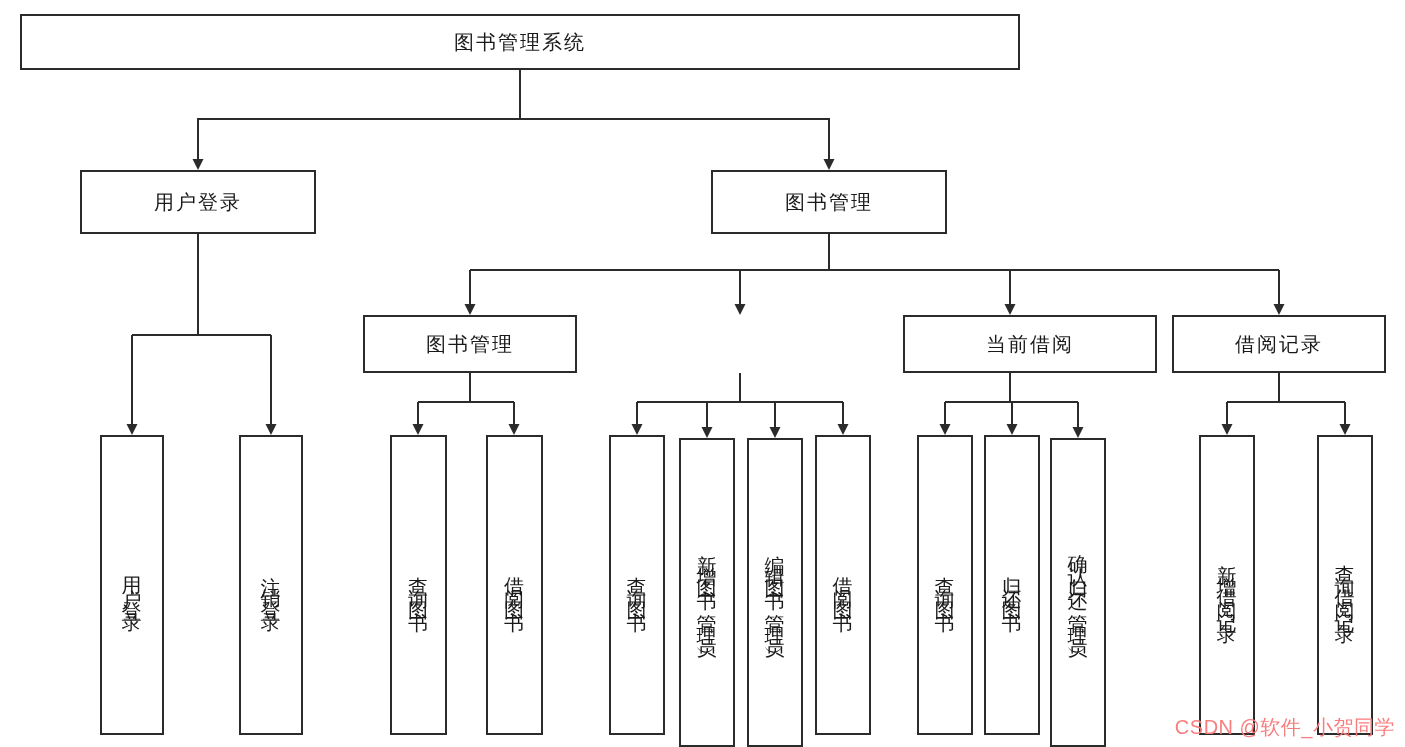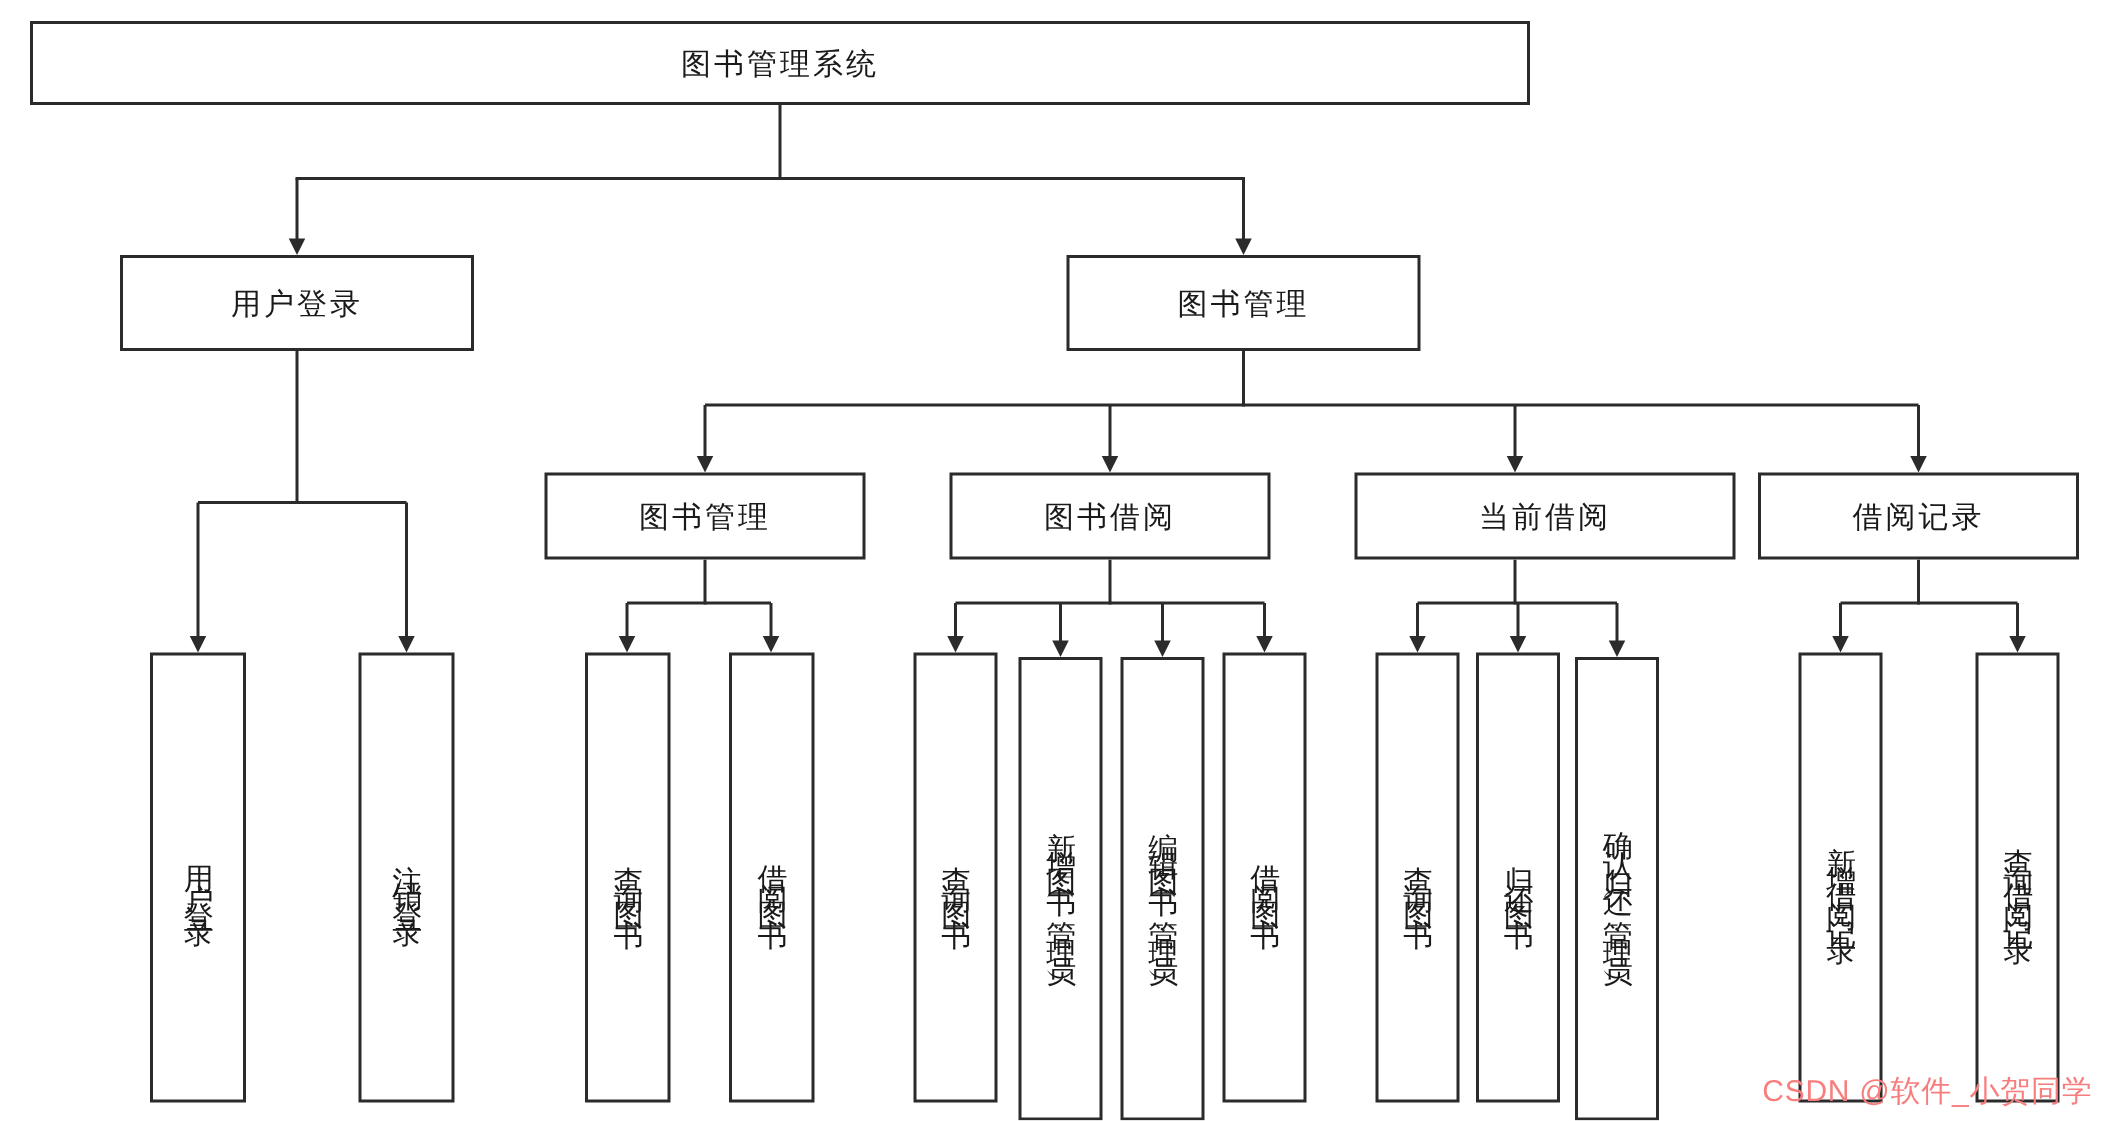--- a/index.html
+++ b/index.html
@@ -113,21 +113,20 @@
     <line x1="1345" y1="402" x2="1345" y2="427"></line>
     <polygon points="1345,435 1339.5,424 1350.5,424"></polygon>
   </svg>
 
   <div class="node h" style="left:20px; top:14px; width:1000px; height:56px;">图书管理系统</div>
 
   <div class="node h" style="left:80px; top:170px; width:236px; height:64px;">用户登录</div>
   <div class="node h" style="left:711px; top:170px; width:236px; height:64px;">图书管理</div>
 
   <div class="node h" style="left:363px; top:315px; width:214px; height:58px;">图书管理</div>
-  <div class="node h" style="left:633px; top:315px; width:214px; height:58px;">图书借阅</div>
   <div class="node h" style="left:903px; top:315px; width:254px; height:58px;">当前借阅</div>
   <div class="node h" style="left:1172px; top:315px; width:214px; height:58px;">借阅记录</div>
 
   <div class="node leaf" style="left:100px; top:435px; width:64px; height:300px;">
     <span class="vtext">用户登录</span>
   </div>
   <div class="node leaf" style="left:239px; top:435px; width:64px; height:300px;">
     <span class="vtext">注销登录</span>
   </div>
 

